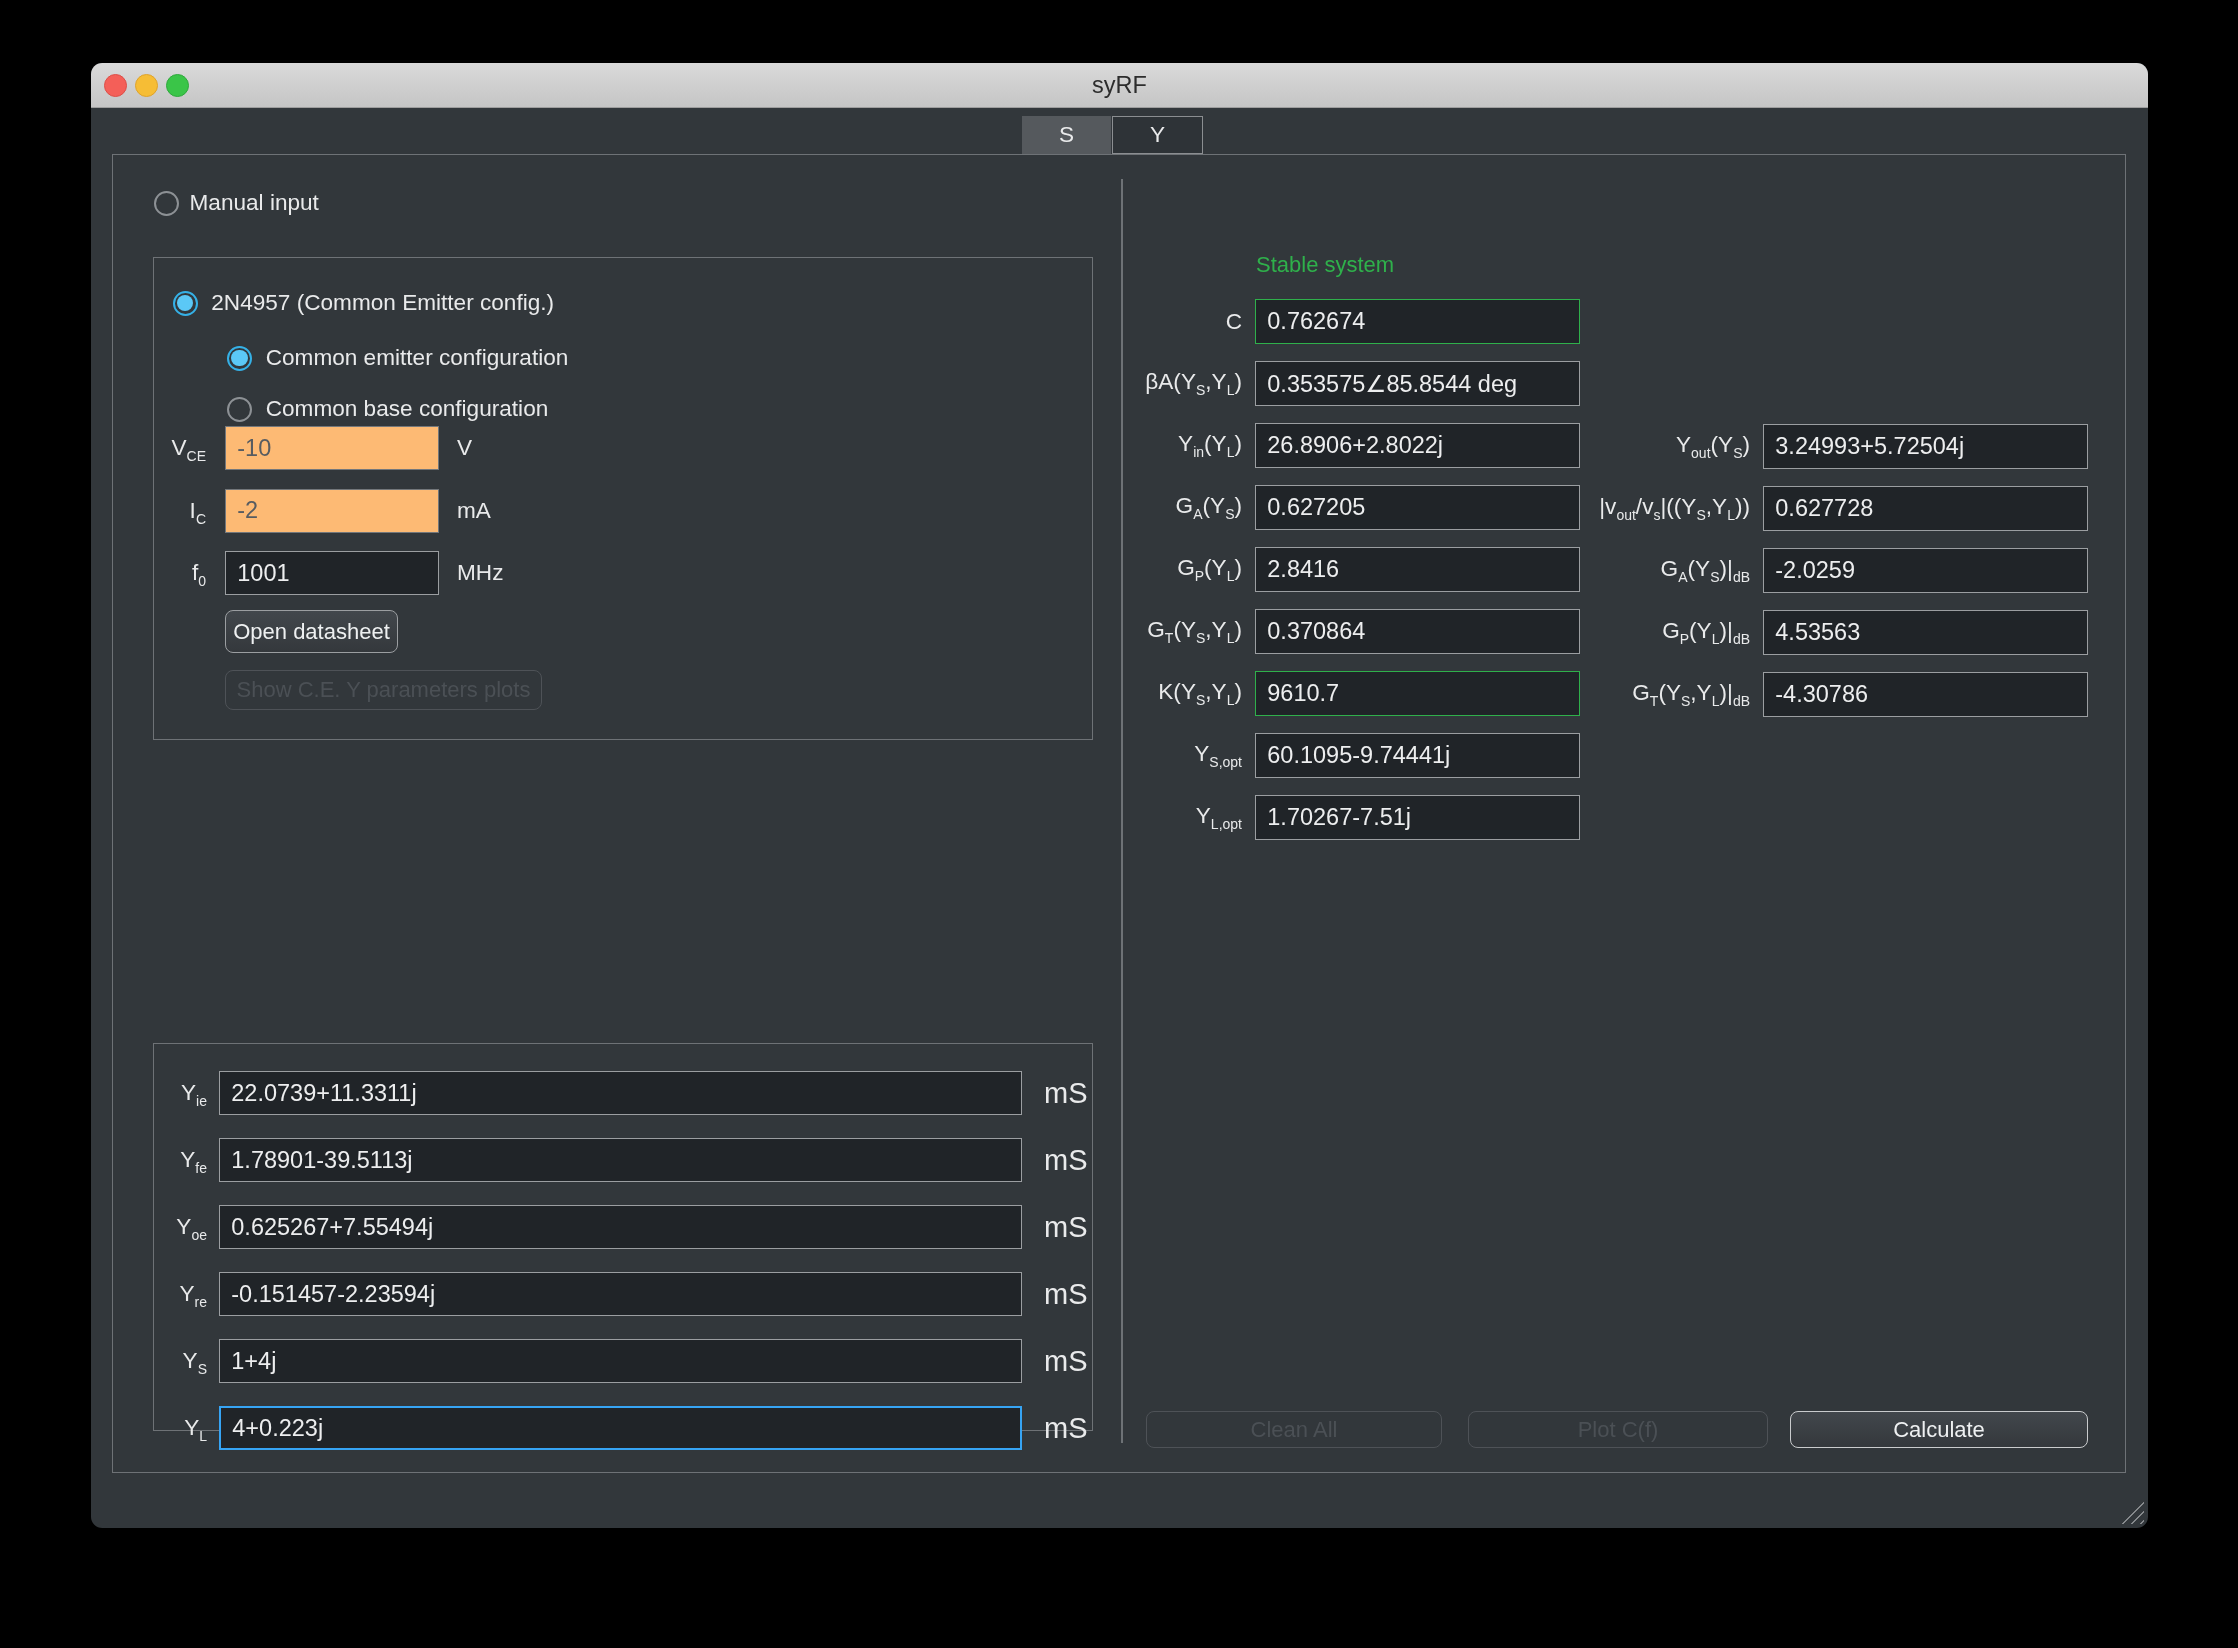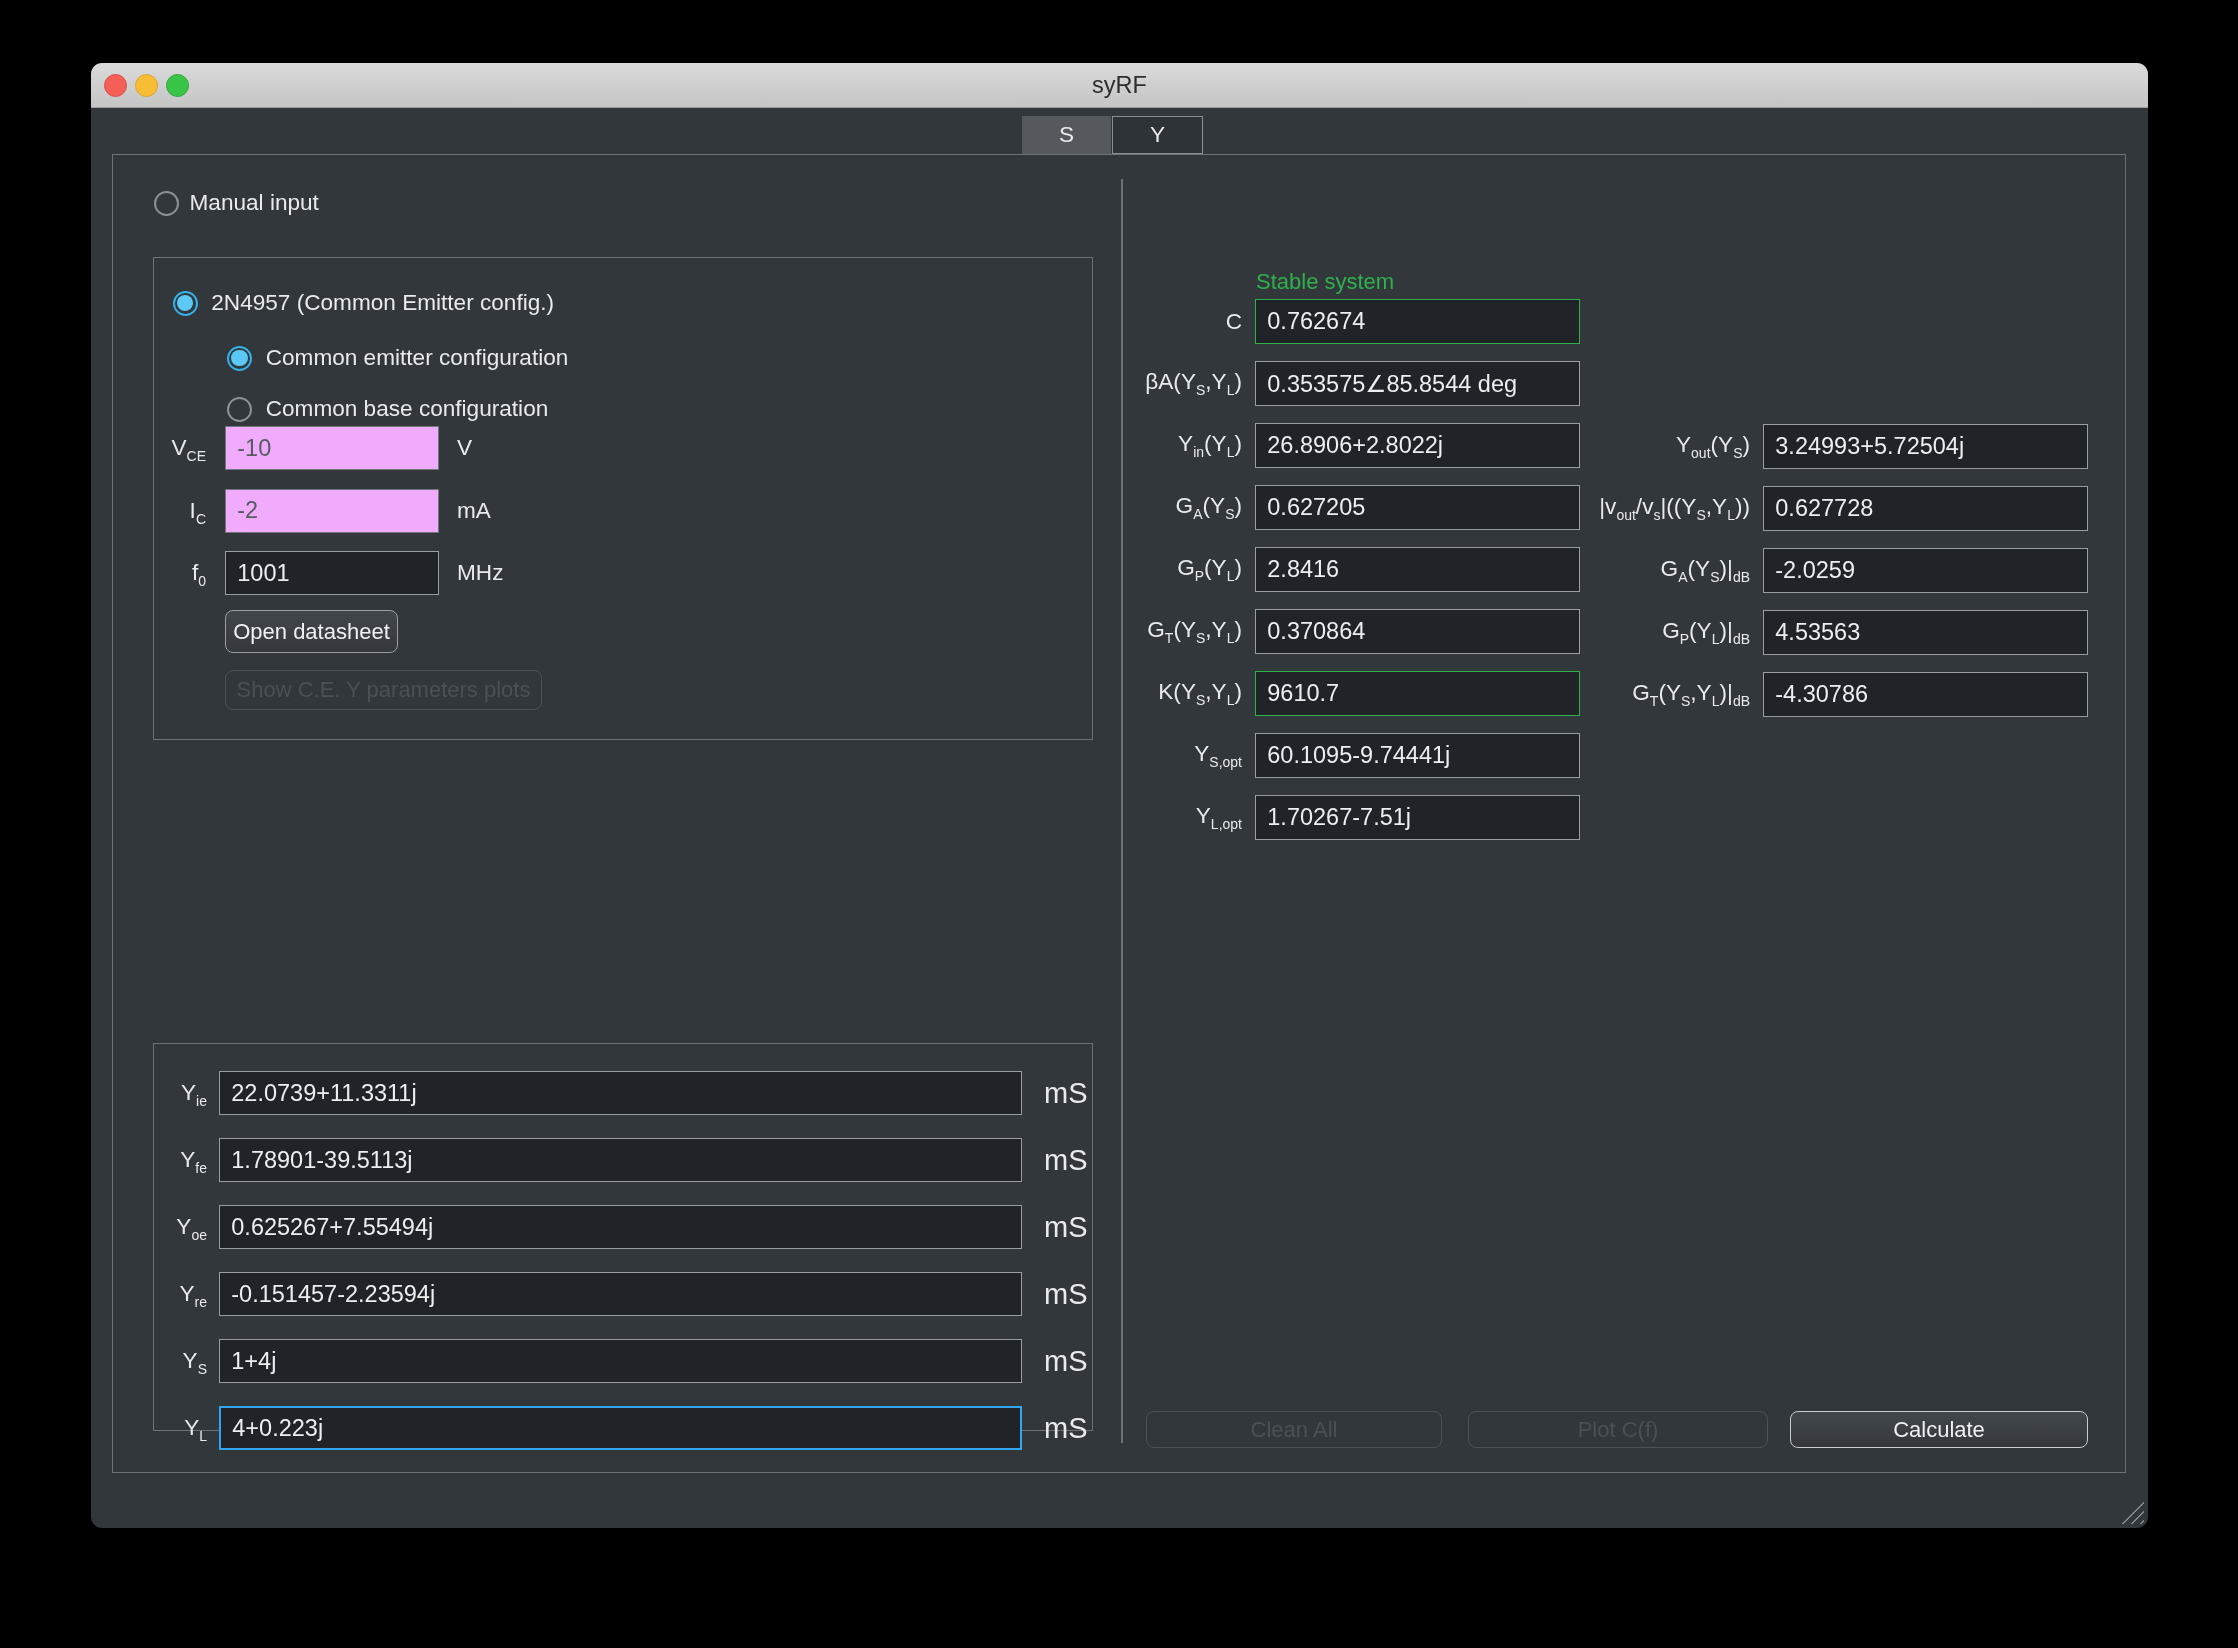--- a/index.html
+++ b/index.html
@@ -37,37 +37,37 @@
   .groupbox{position:absolute;border:1.6px solid #6e7276;box-sizing:border-box;}
   #trans-group{left:62px;top:194px;width:940px;height:483px;}
   #ypar-group{left:62px;top:980px;width:940px;height:388px;}
   .grp-radio-row{position:absolute;display:flex;align-items:center;gap:13.7px;}
   #tg-main{left:18.6px;top:32px;}
   #tg-ce{left:73px;top:87px;}
   #tg-cb{left:73px;top:138px;}
   
   .box{background:#202428;border:1.6px solid #9b9ea1;color:#edeeef;font-size:23.5px;
        padding:0 11.3px;box-sizing:border-box;font-family:inherit;outline:none;border-radius:0;}
-  .box.dim{background:#f0abfc;border-color:#73777b;color:#575c61;}
+  .box.dim{background:#fdba74;border-color:#73777b;color:#575c61;}
   .box.green{border-color:#2fb04b;}
   .box.focus{border:2.4px solid #36a4f4;}
   
   #trans-fields{position:absolute;left:0;top:168px;right:0;display:flex;flex-direction:column;gap:18.6px;}
   .tf-row{position:relative;height:44px;}
   .tf-label{position:absolute;left:0;top:0;width:52px;text-align:right;line-height:44px;font-size:22.6px;}
   .tf-input{position:absolute;left:71px;top:0;width:214px;height:44px;}
   .tf-unit{position:absolute;left:303px;top:0;line-height:44px;font-size:22.6px;}
   
   #y-rows{position:absolute;left:0;top:27px;right:0;display:flex;flex-direction:column;gap:23px;}
   .y-row{position:relative;height:44px;}
   .y-label{position:absolute;left:0;top:0;width:53px;text-align:right;line-height:44px;font-size:22.6px;}
   .y-input{position:absolute;left:65px;top:0;width:803px;height:44px;}
   .y-unit{position:absolute;left:890px;top:0;line-height:44px;font-size:29px;}
   
-  #res-status{position:absolute;left:1165px;top:189px;font-size:22px;color:#2fb04b;margin-top:17px;}
+  #res-status{position:absolute;left:1165px;top:189px;font-size:22px;color:#2fb04b;}
   #res-main{position:absolute;left:872px;top:236px;}
   #res-side{position:absolute;left:1380px;top:361px;}
   .res-row{display:flex;align-items:center;height:45px;margin-bottom:17px;}
   .res-label{width:279px;text-align:right;padding-right:13px;font-size:22.6px;flex:none;}
   .res-input{width:325px;height:45px;flex:none;}
   sub{font-size:62%;}
   
   .btn{background:linear-gradient(180deg,#42474c,#34383c);border:1.6px solid #9b9ea1;color:#eef0f1;
        font-size:22px;font-family:inherit;box-sizing:border-box;display:flex;align-items:center;
        justify-content:center;cursor:default;border-radius:8px;}

